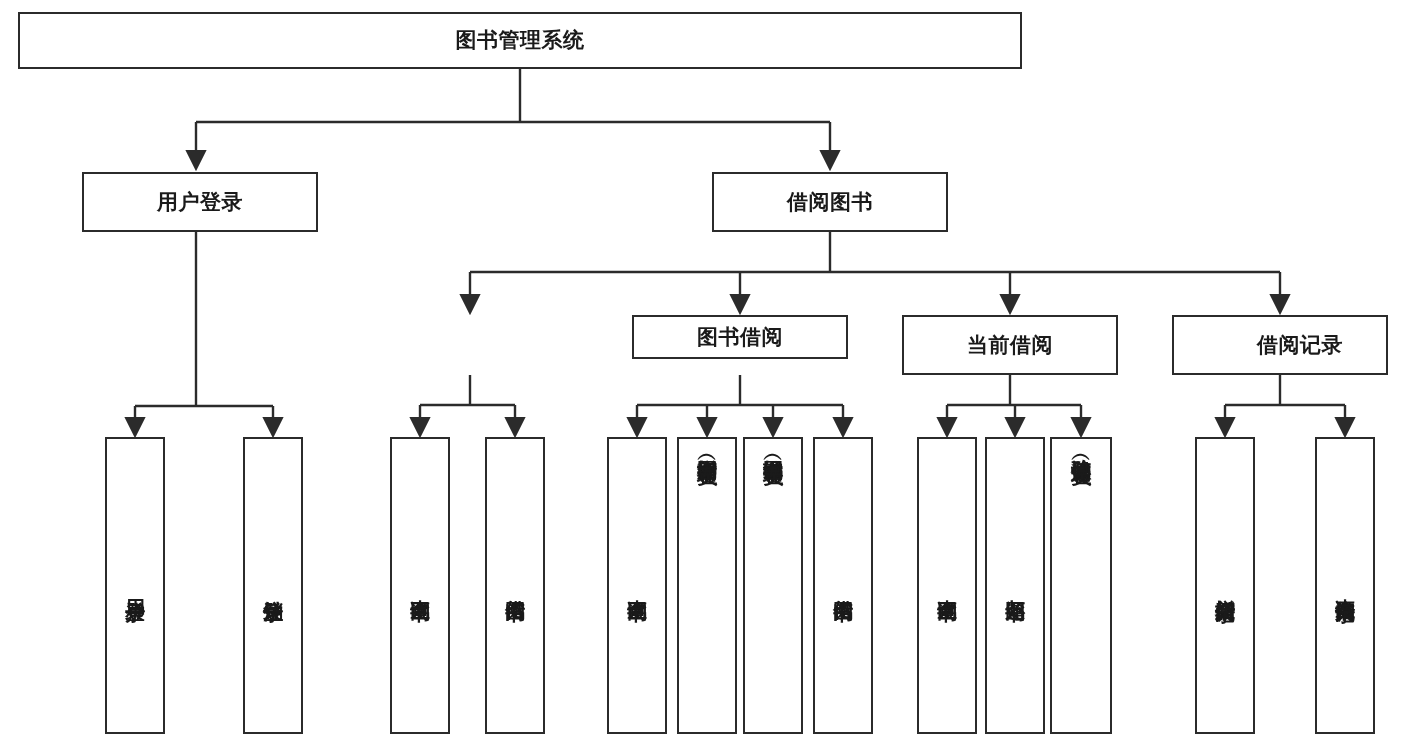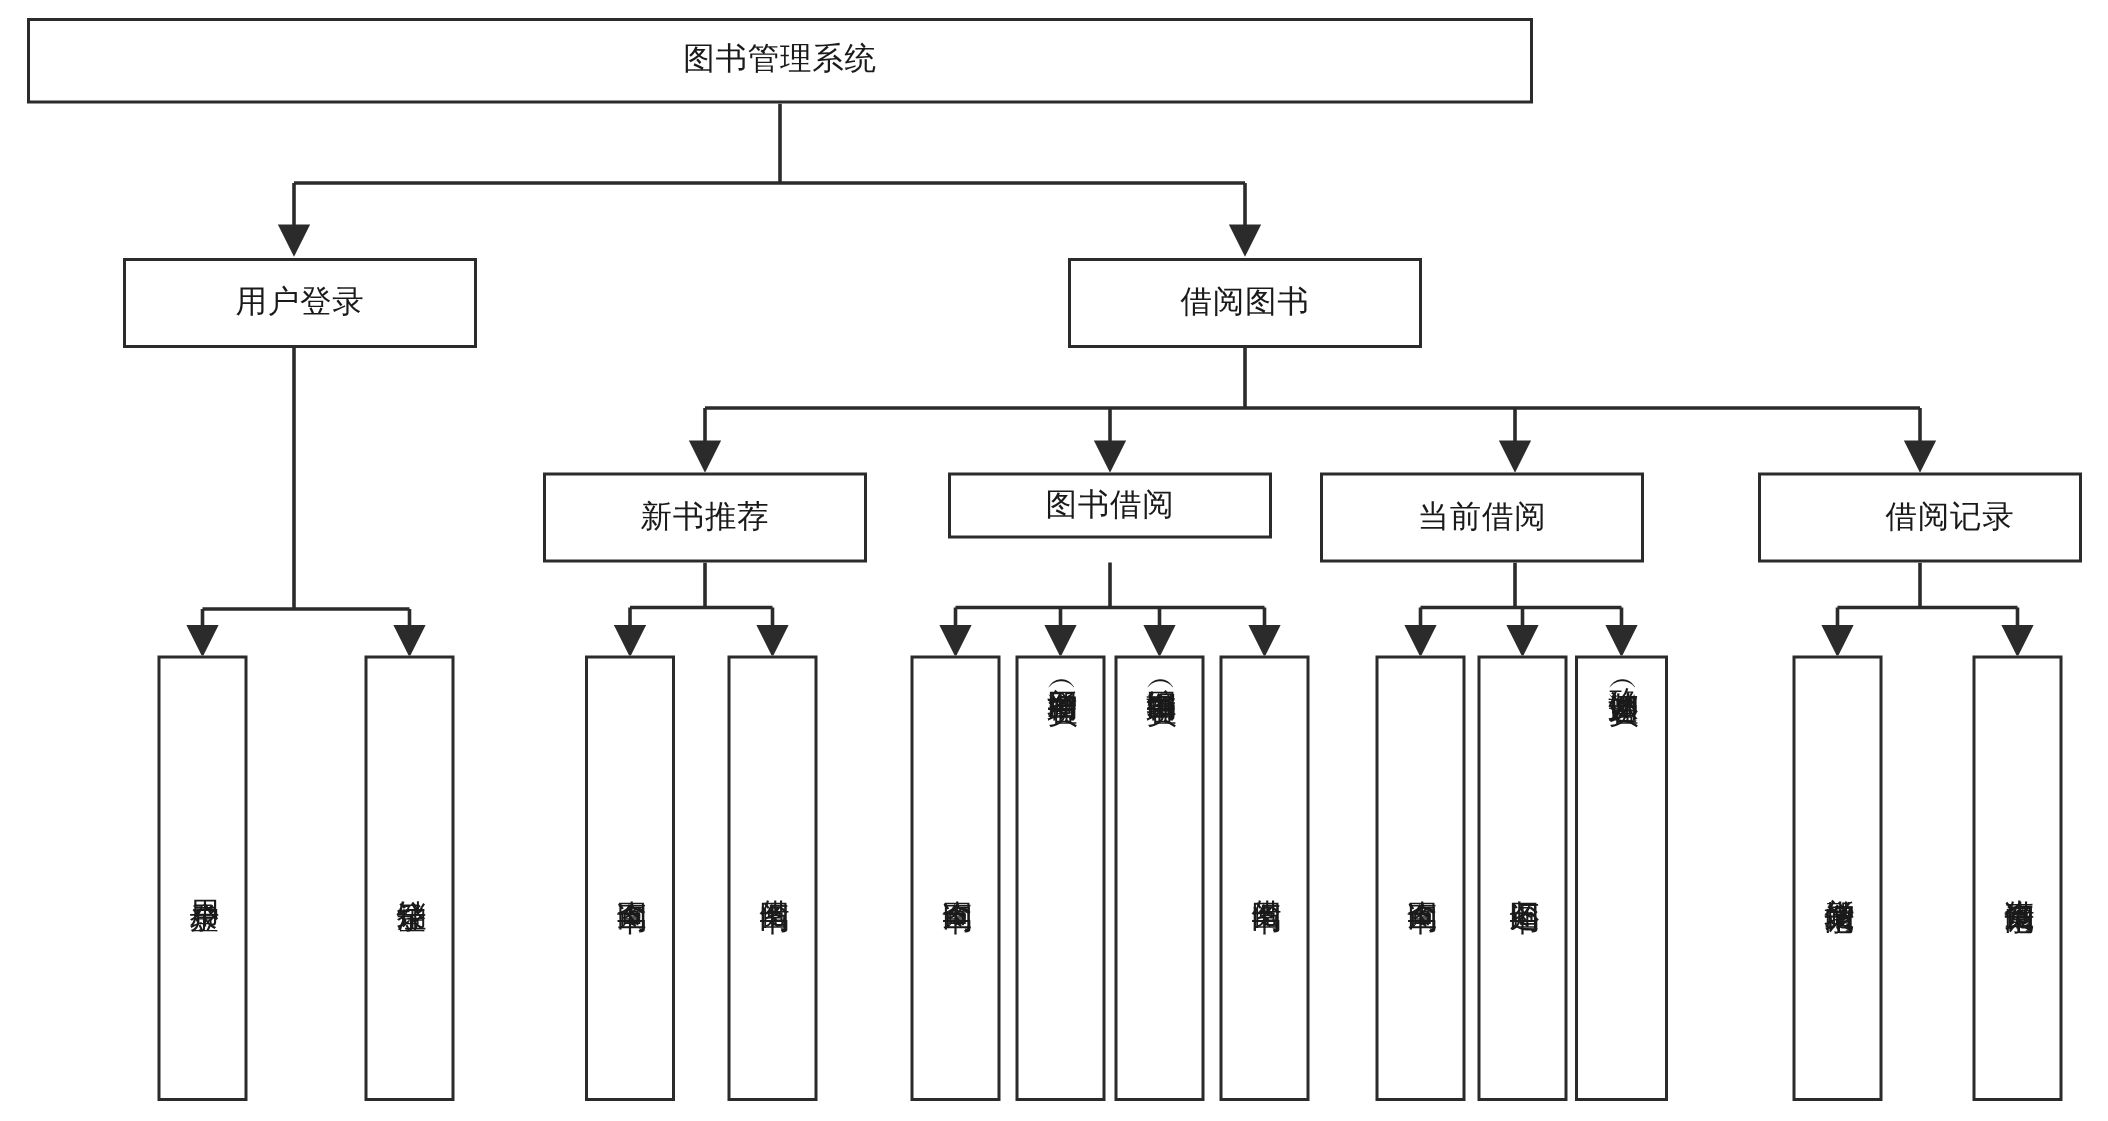--- a/index.html
+++ b/index.html
@@ -68,21 +68,21 @@
     position: absolute;
     font-size: 17px;
     color: #b9b9b9;
     white-space: nowrap;
     letter-spacing: 0.5px;
   }
 </style>
 </head>
 <body>
 
-<div id="canvas" style="border-color: rgb(43, 43, 43);">
+<div id="canvas" style="border-color: rgb(43, 43, 43); font-weight: bold;">
 
   <svg class="wires" viewBox="0 0 1405 747">
     <defs>
       <marker id="arrow" markerWidth="9" markerHeight="9" refX="1" refY="4.5" orient="auto" markerUnits="strokeWidth">
         <path d="M0,0 L9,4.5 L0,9 z" fill="#2b2b2b"></path>
       </marker>
     </defs>
     <g stroke="#2b2b2b" stroke-width="2.4" fill="none">
 
       <path d="M520,69 L520,122"></path>
@@ -134,27 +134,24 @@
     <span class="node-label">图书管理系统</span>
   </div>
 
   <div class="node" id="n-l2-0" style="left: 82px; top: 172px; width: 236px; height: 60px;">
     <span class="node-label">用户登录</span>
   </div>
   <div class="node" id="n-l2-1" style="left: 712px; top: 172px; width: 236px; height: 60px;">
     <span class="node-label">借阅图书</span>
   </div>
 
-  <div class="node" id="n-l3-0" style="left: 362px; top: 315px; width: 216px; height: 60px;">
-    <span class="node-label">新书推荐</span>
-  </div>
   <div class="node" id="n-l3-1" style="left: 632px; top: 315px; width: 216px; height: 44px;">
     <span class="node-label">图书借阅</span>
   </div>
-  <div class="node" id="n-l3-2" style="left: 880px; top: 315px; width: 216px; height: 60px; text-align: right;">
+  <div class="node" id="n-l3-2" style="left: 902px; top: 315px; width: 216px; height: 60px; text-align: right;">
     <span class="node-label">当前借阅</span>
   </div>
   <div class="node" id="n-l3-3" style="left: 1172px; top: 315px; width: 216px; height: 60px; padding-left: 40px;">
     <span class="node-label">借阅记录</span>
   </div>
 
   <div class="node leaf center" id="n-leaf-0" style="left: 105px; top: 437px; width: 60px; height: 297px;">
     <span class="node-label">用户登录</span>
   </div>
   <div class="node leaf center" id="n-leaf-1" style="left: 243px; top: 437px; width: 60px; height: 297px;">

